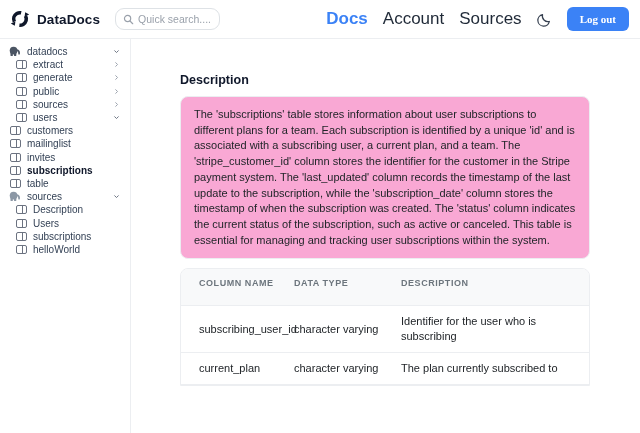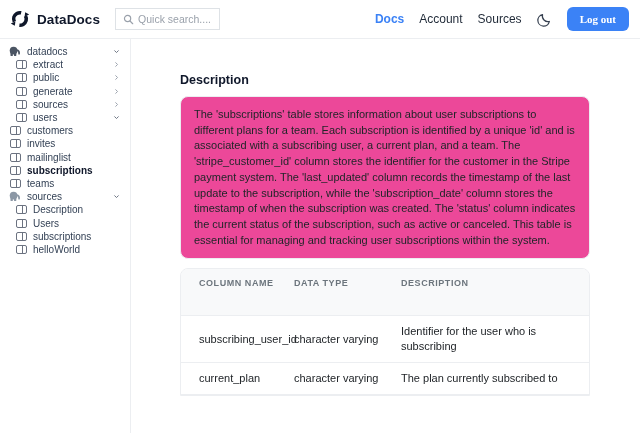--- a/index.html
+++ b/index.html
@@ -11,30 +11,30 @@
   }
   
   .header {
     height:39px; display:flex; align-items:center;
     padding:0 11px 0 10px; border-bottom:1px solid #eceef1; background:#fff;
   }
   .brand { display:flex; align-items:center; gap:7px; }
   .brand-name { font-size:13.5px; font-weight:700; color:#0f172a; letter-spacing:.1px; }
   .search-box {
     margin-left:15px; width:105px; height:22px;
-    border:1px solid #dee2e6; border-radius:0;
+    border:1px solid #dee2e6; border-radius:9px;
     display:flex; align-items:center; gap:4px; padding:0 7px; background:#fff;
   }
   .search-box input {
     border:none; outline:none; width:100%; font-size:10.5px;
     font-family:inherit; color:#374151; background:transparent;
   }
   .search-box input::placeholder { color:#9aa1ab; }
   .header-right { margin-left:auto; display:flex; align-items:center; gap:15px; }
-  .nav-link { font-size:12px; color:#1f2937; text-decoration:none; cursor:pointer; }
+  .nav-link { font-size:17px; color:#1f2937; text-decoration:none; cursor:pointer; }
   .nav-link.active { color:#3b82f6; font-weight:600; }
   .theme-toggle { display:flex; align-items:center; cursor:pointer; }
   .logout-btn {
     background:#3b82f6; color:#fff; font-size:11px; font-weight:700;
     border:none; border-radius:6px; padding:6px 13px; cursor:pointer;
     font-family:Liberation Serif, serif;
   }
   
   .page-body { display:flex; height:394px; }
   .sidebar {
@@ -65,33 +65,33 @@
   .page-title { font-size:21px; font-weight:800; color:#0f172a; letter-spacing:.2px; }
   .title-badge { font-size:9.5px; color:#6b7280; margin-left:6px; font-weight:400; }
   .menu-btn {
     width:28px; height:27px; border:1px solid #eceef1; border-radius:8px;
     background:#fff; display:flex; align-items:center; justify-content:center;
     gap:2.5px; cursor:pointer;
   }
   .menu-btn i { width:2.5px; height:2.5px; border-radius:50%; background:#1f2937; display:block; }
   .section-heading { font-size:12.5px; font-weight:700; color:#0f172a; margin-top:16px; }
   .desc-card {
-    margin-top:9px; background:#ec4899; border:1px solid #eceef1; border-radius:8px;
+    margin-top:9px; background:#f9a8d4; border:1px solid #eceef1; border-radius:8px;
     padding:10px 13px; font-size:11px; line-height:15.7px; color:#212529;
   }
   
   .col-table-wrap {
     margin-top:9px; border:1px solid #eceef1; border-radius:8px 8px 0 0;
     overflow:hidden;
   }
   table.col-table { width:100%; border-collapse:collapse; table-layout:fixed; }
   .col-table th {
     background:#f8f9fa; text-align:left; font-size:9px; font-weight:700;
     color:#6c757d; text-transform:uppercase; letter-spacing:.55px;
-    padding:9px 8px 27px 0; border-bottom:1px solid #eceef1;
+    padding:9px 8px 17px 0; border-bottom:1px solid #eceef1;
   }
   .col-table td {
     font-size:11px; color:#212529; padding:8px 8px 8px 0;
     border-bottom:1px solid #eceef1; line-height:15px; vertical-align:middle;
   }
   .col-table th:first-child, .col-table td:first-child { padding-left:18px; }
   .col-w1 { width:113px; }
   .col-w2 { width:107px; }
 </style>
 </head>
@@ -156,69 +156,69 @@
     <div class="s-item lvl1">
       <span class="tbl-icon"></span>
       <span class="s-label">extract</span>
       <svg class="chev" width="7" height="7" viewBox="0 0 10 10">
           <polyline points="3.5,2 6.5,5 3.5,8" fill="none" stroke="#9aa1ab" stroke-width="1.4"></polyline>
         </svg>
     </div>
 
     <div class="s-item lvl1">
       <span class="tbl-icon"></span>
+      <span class="s-label">generate</span>
+      <svg class="chev" width="7" height="7" viewBox="0 0 10 10">
+          <polyline points="3.5,2 6.5,5 3.5,8" fill="none" stroke="#9aa1ab" stroke-width="1.4"></polyline>
+        </svg>
+    </div>
+
+    <div class="s-item lvl1">
+      <span class="tbl-icon"></span>
       <span class="s-label">public</span>
       <svg class="chev" width="7" height="7" viewBox="0 0 10 10">
           <polyline points="3.5,2 6.5,5 3.5,8" fill="none" stroke="#9aa1ab" stroke-width="1.4"></polyline>
         </svg>
     </div>
 
     <div class="s-item lvl1">
       <span class="tbl-icon"></span>
-      <span class="s-label">generate</span>
-      <svg class="chev" width="7" height="7" viewBox="0 0 10 10">
-          <polyline points="3.5,2 6.5,5 3.5,8" fill="none" stroke="#9aa1ab" stroke-width="1.4"></polyline>
-        </svg>
-    </div>
-
-    <div class="s-item lvl1">
-      <span class="tbl-icon"></span>
       <span class="s-label">sources</span>
       <svg class="chev" width="7" height="7" viewBox="0 0 10 10">
           <polyline points="3.5,2 6.5,5 3.5,8" fill="none" stroke="#9aa1ab" stroke-width="1.4"></polyline>
         </svg>
     </div>
 
     <div class="s-item lvl1">
       <span class="tbl-icon"></span>
       <span class="s-label">users</span>
       <svg class="chev" width="7" height="7" viewBox="0 0 10 10">
           <polyline points="2,3.5 5,6.5 8,3.5" fill="none" stroke="#6b7280" stroke-width="1.4"></polyline>
         </svg>
     </div>
 
     <div class="s-item lvl2">
       <span class="tbl-icon"></span>
       <span class="s-label">customers</span>
     </div>
     <div class="s-item lvl2">
       <span class="tbl-icon"></span>
+      <span class="s-label">mailinglist</span>
+    </div>
+    <div class="s-item lvl2">
+      <span class="tbl-icon"></span>
       <span class="s-label">invites</span>
     </div>
-    <div class="s-item lvl2">
-      <span class="tbl-icon"></span>
-      <span class="s-label">mailinglist</span>
-    </div>
     <div class="s-item lvl2 selected">
       <span class="tbl-icon"></span>
       <span class="s-label">subscriptions</span>
     </div>
     <div class="s-item lvl2">
       <span class="tbl-icon"></span>
-      <span class="s-label">teams</span>
+      <span class="s-label">table</span>
     </div>
 
     <div class="s-item lvl0">
       <span class="db-icon">
         <svg width="13" height="11" viewBox="0 0 14 12">
           <circle cx="6" cy="5" r="4.2" fill="#8b97a5"></circle>
           <rect x="2.6" y="6" width="2.6" height="5" rx="1" fill="#8b97a5"></rect>
           <rect x="6.4" y="6" width="2.6" height="5" rx="1" fill="#8b97a5"></rect>
           <path d="M9.5 4.5 Q12.5 5 12 8.5" fill="none" stroke="#8b97a5" stroke-width="1.8" stroke-linecap="round"></path>
         </svg>

